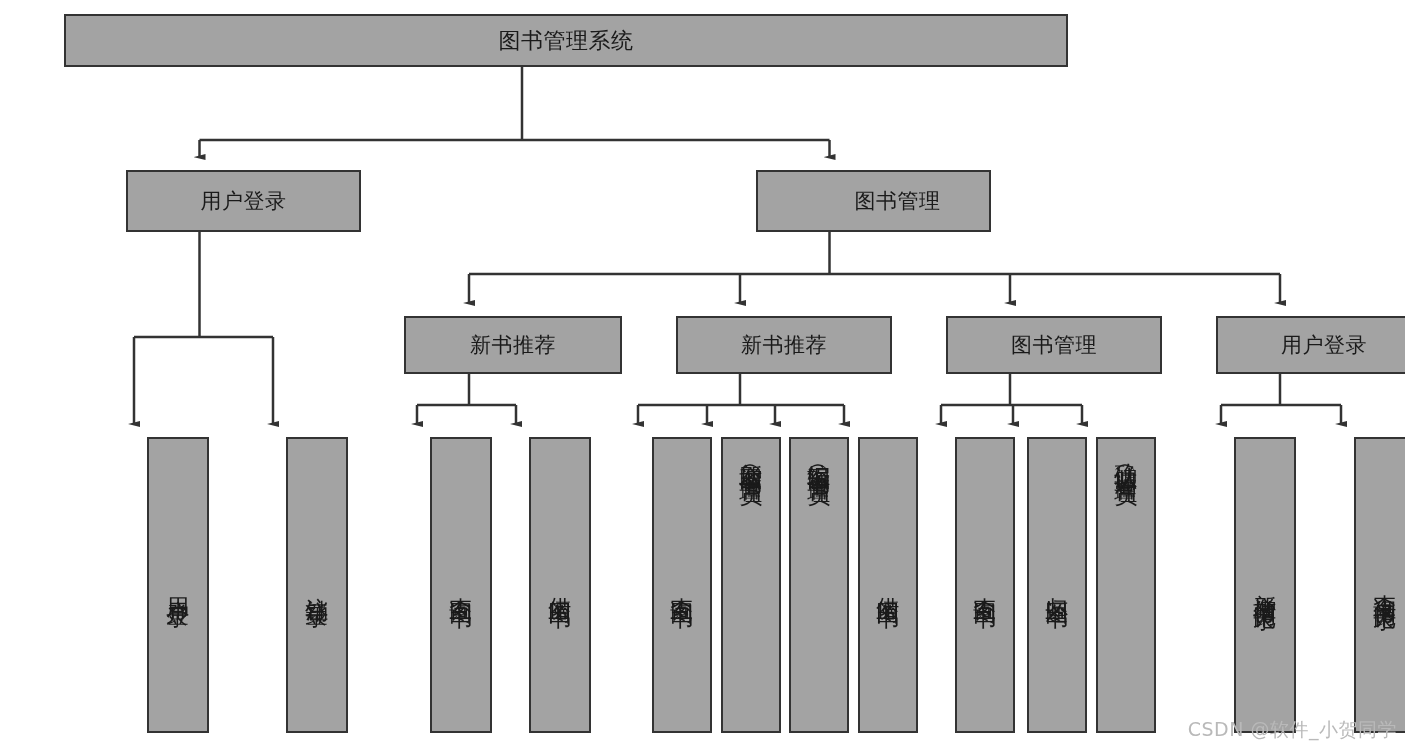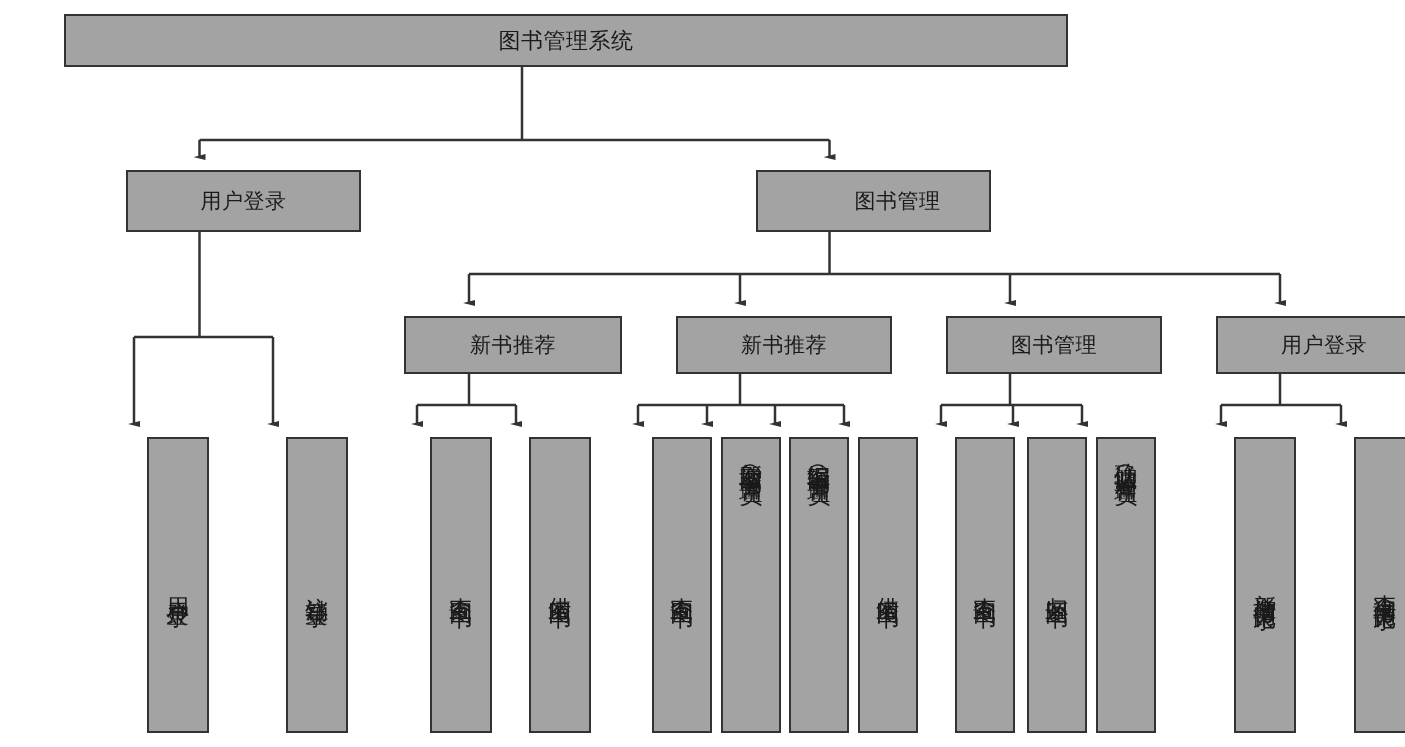--- a/index.html
+++ b/index.html
@@ -179,13 +179,14 @@
         <span class="lbl">确认归还（管理员）</span>
       </div>
       <div class="node vert" style="left: 1190px; top: 437px; width: 62px; height: 296px;">
         <span class="lbl">新增借阅记录</span>
       </div>
       <div class="node vert" style="left: 1310px; top: 437px; width: 62px; height: 296px;">
         <span class="lbl">查询借阅记录</span>
       </div>
     </div>
 
+  <div id="watermark">CSDN @软件_小贺同学</div>
 </div>
 
 </body></html>

